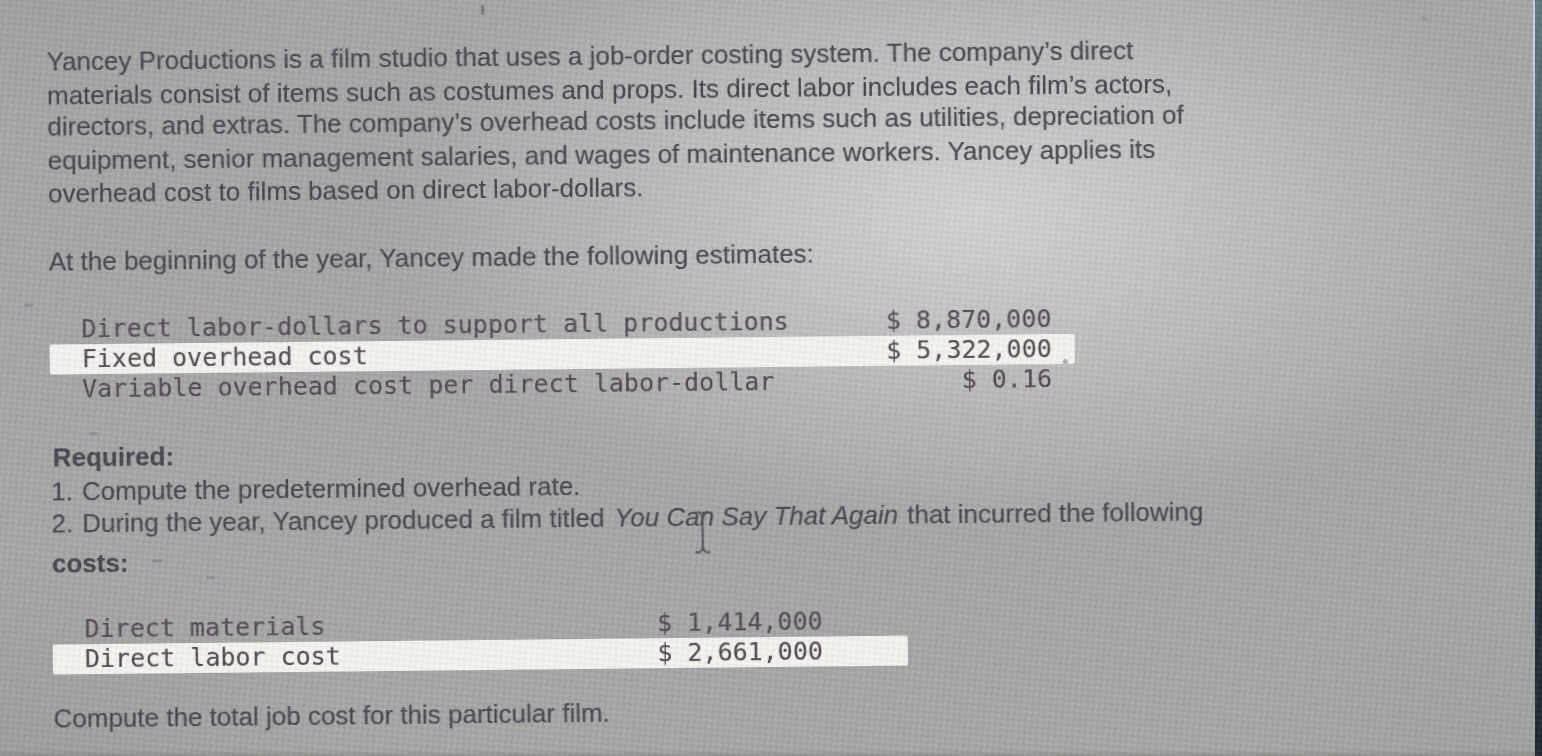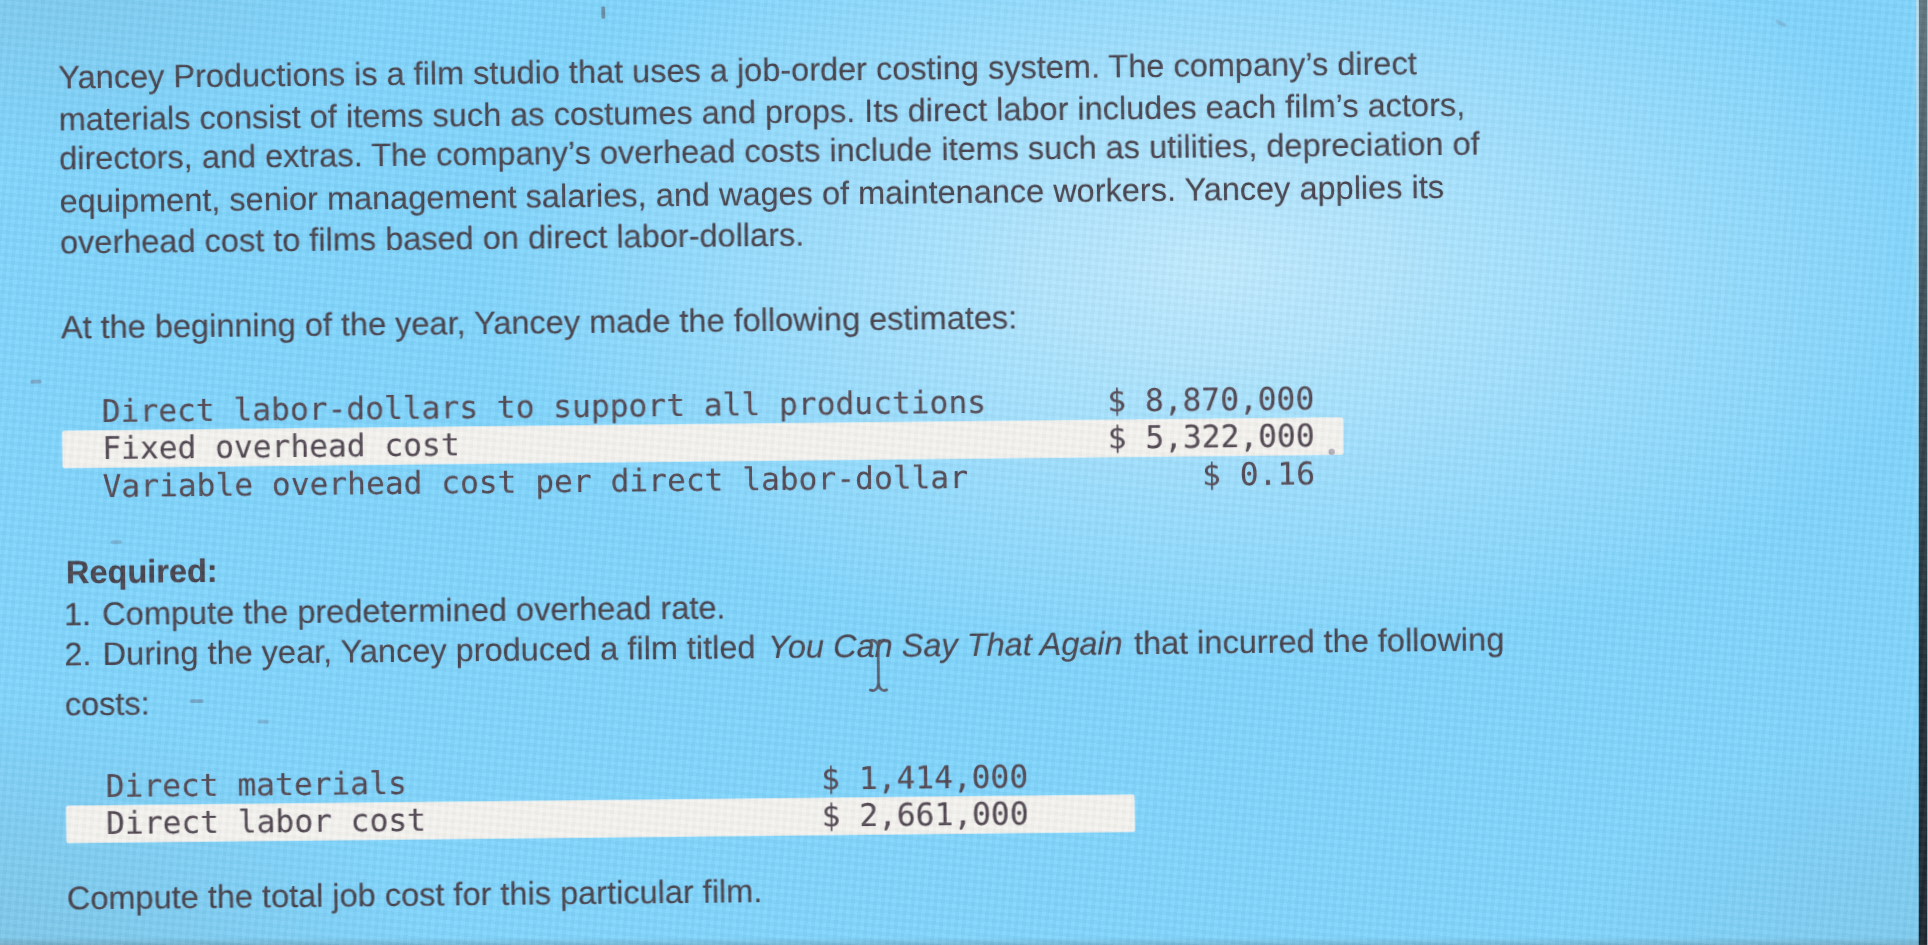--- a/index.html
+++ b/index.html
@@ -1,18 +1,18 @@
 <!DOCTYPE html>
 <html><head>
 <meta charset="utf-8">
 <style>
   html,body{margin:0;padding:0;background:#c9c8c4;}
   .stage{
     position:relative;width:1542px;height:756px;overflow:hidden;
-    background:#7dd3fc;
+    background:#a3a3a3;
     font-family:"Liberation Sans",sans-serif;
   }
   
   .vignette{
     position:absolute;inset:0;pointer-events:none;
     background:
       radial-gradient(950px 520px at 63% 28%, rgba(255,255,255,.50), rgba(255,255,255,0) 62%),
       radial-gradient(760px 430px at -6% 106%, rgba(104,100,94,.17), rgba(104,100,94,0) 60%),
       radial-gradient(520px 320px at 1% -8%, rgba(104,100,94,.12), rgba(104,100,94,0) 60%),
       radial-gradient(640px 400px at 103% 104%, rgba(104,100,94,.11), rgba(104,100,94,0) 55%);
@@ -27,21 +27,21 @@
   .line{
     position:absolute;white-space:nowrap;
     font-size:26px;line-height:34px;
     text-shadow:0 0 1px rgba(62,57,72,.38);
   }
   .para-line{left:50px;}
   .pl0{top:37px;} .pl1{top:71px;} .pl2{top:102px;} .pl3{top:136px;} .pl4{top:169px;}
   .estimates-intro{left:50px;top:237px;}
   .req-heading{left:52px;top:433px;font-weight:bold;}
   .req-item{left:50px;}
-  .ri1{top:467px;} .ri2{top:499px;} .ri2c{top:539px;}
+  .ri1{top:467px;} .ri2{top:499px;} .ri2c{top:539px;font-weight:bold;}
   .num{margin-right:9px;}
   .film-title{font-style:italic;margin:0 9px 0 10px;}
   .closing{left:50px;top:694px;}
 
   
   .mono-table{position:absolute;left:0;}
   .est-table{top:307px;}
   .cost-table{top:607px;}
   .trow{
     position:relative;height:30px;margin-left:50px;

